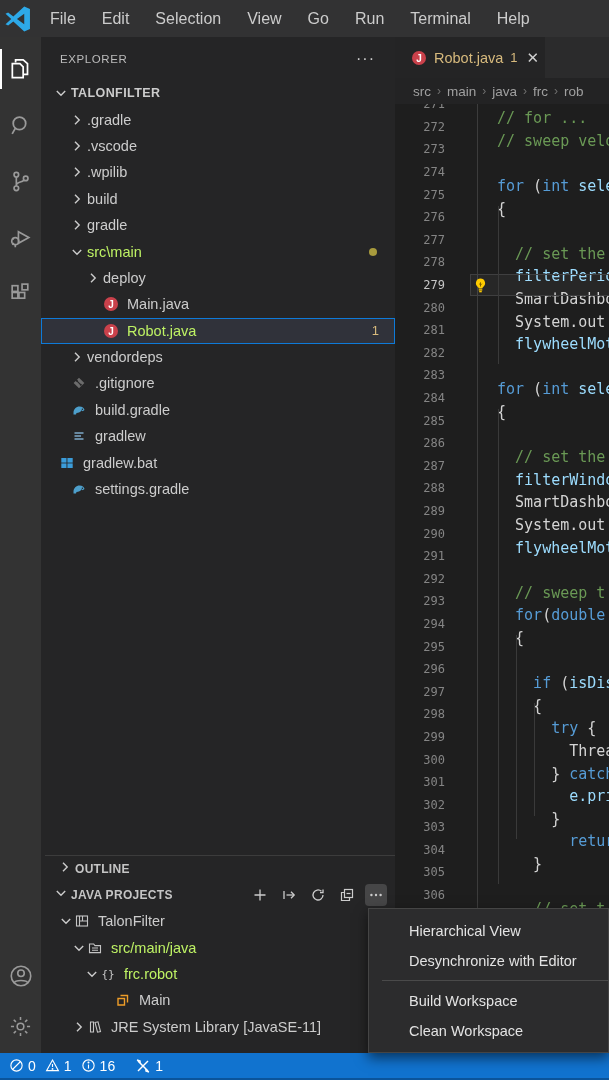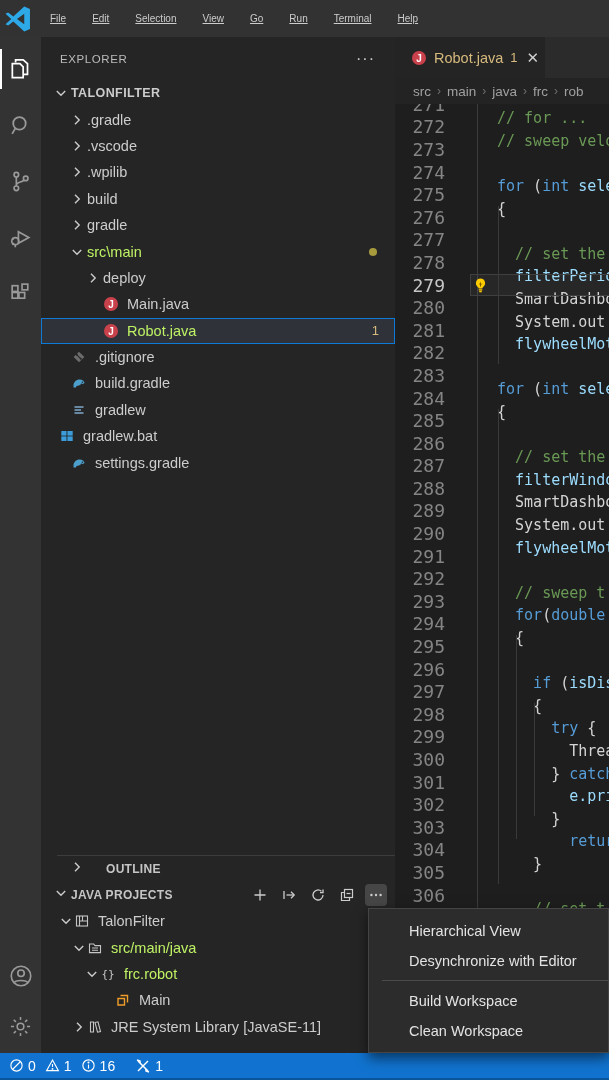--- a/index.html
+++ b/index.html
@@ -4,21 +4,21 @@
 <style>
   * { margin:0; padding:0; box-sizing:border-box; }
   html,body { width:609px; height:1080px; overflow:hidden; background:#1e1e1e;
     font-family:"Liberation Sans", sans-serif; -webkit-font-smoothing:antialiased; }
 
   
   #titlebar { position:absolute; left:0; top:0; width:609px; height:37px;
     background:#323233; display:flex; align-items:center; }
   #vscode-logo { width:26px; height:26px; margin-left:5px; flex:0 0 auto; }
   #menubar { display:flex; margin-left:6px; }
-  .menu-item { color:#cccccc; font-size:10px; padding:0 13px; line-height:37px; cursor:default;text-decoration:underline; }
+  .menu-item { color:#cccccc; font-size:16px; padding:0 13px; line-height:37px; cursor:default; }
 
   
   #activitybar { position:absolute; left:0; top:37px; width:41px; height:1016px;
     background:#333333; display:flex; flex-direction:column; }
   .act-icon { width:41px; height:48px; display:flex; align-items:center; justify-content:center;
     color:#9a9a9a; position:relative; margin-top:8px; }
   .act-icon.active { color:#ffffff; }
   .act-icon.active::before { content:""; position:absolute; left:0; top:4px; bottom:4px; width:2px; background:#ffffff; }
   #activity-bottom { margin-top:auto; display:flex; flex-direction:column; margin-bottom:4px; }
 
@@ -32,22 +32,22 @@
     white-space:nowrap; cursor:default; }
   .tree-row .chev { width:16px; height:16px; flex:0 0 16px; color:#cccccc; display:flex; align-items:center; justify-content:center; }
   .tree-row .ficon { width:16px; height:16px; flex:0 0 16px; margin-right:6px; display:flex; align-items:center; justify-content:center; }
   .tree-row .lbl { margin-left:2px; }
   .tree-row.bold .lbl { font-weight:bold; font-size:12.5px; letter-spacing:.4px; }
   .tree-row.modified .lbl { color:#bef264; }
   .tree-row.selected { background:#30323a; outline:1px solid #0e7ad8; outline-offset:-1px; }
   .tree-row .dot { position:absolute; right:18px; top:50%; margin-top:-4px; width:8px; height:8px;
     border-radius:50%; background:#a89b3d; }
   .tree-row .badge { position:absolute; right:16px; color:#d7ba7d; font-size:13px; }
-  #outline-row { position:absolute; left:16px; top:818px; width:354px; height:26px; border-top:1px solid #3c3c3c;
-    display:flex; align-items:center;gap:19px; }
+  #outline-row { position:absolute; left:4px; top:818px; width:354px; height:26px; border-top:1px solid #3c3c3c;
+    display:flex; align-items:center; }
   #outline-row .chev { width:16px; margin-left:12px; color:#cccccc; }
   #outline-title, #jp-title { font-size:12px; font-weight:bold; color:#c5c5c5; letter-spacing:.3px; margin-left:2px; }
   #jp-header { position:absolute; left:0; top:844px; width:354px; height:27px; display:flex; align-items:center; }
   #jp-header .chev { width:16px; margin-left:12px; color:#cccccc; }
   #jp-actions { margin-left:auto; display:flex; align-items:center; gap:7px; margin-right:8px; }
   .jp-act { width:22px; height:22px; display:flex; align-items:center; justify-content:center; color:#cccccc; border-radius:4px; }
   .jp-act.active { background:#464647; }
   #jp-tree { position:absolute; left:0; top:871px; width:354px; }
 
   
@@ -59,21 +59,21 @@
   #tab-label { color:#d7ba7d; font-size:14.5px; margin-left:7px; }
   #tab-badge { color:#d7ba7d; font-size:13px; margin-left:7px; }
   #tab-close { color:#d0d0d0; font-size:15px; margin-left:9px; }
   #breadcrumb { position:absolute; left:0; top:41px; width:214px; height:26px; background:#232324;
     display:flex; align-items:center; font-size:13.5px; color:#a0a0a0; padding-left:18px; white-space:nowrap; }
   .bc-sep { color:#6f6f6f; margin:0 6px; font-size:12px; }
   #code { position:absolute; left:0; top:67px; width:214px; height:949px; overflow:hidden; }
   #code-lines { position:absolute; left:0; top:-11px; width:400px; }
   .code-line { height:22.6px; display:flex; align-items:center; font-family:"DejaVu Sans Mono", monospace;
     font-size:15px; white-space:pre; position:relative; }
-  .code-line .ln { width:50px; text-align:right; color:#858585; font-size:18px; flex:0 0 50px; }
+  .code-line .ln { width:50px; text-align:right; color:#858585; font-size:12px; flex:0 0 50px; }
   .code-line.cur .ln { color:#c6c6c6; }
   .code-line .src { margin-left:52px;margin-top:28px; }
   .code-line.cur::after { content:""; position:absolute; left:75px; right:-180px; top:0; bottom:0;
     background:rgba(255,255,255,.045); border:1px solid #3f3f40; pointer-events:none; }
   .tk-k { color:#569cd6; } .tk-c { color:#6a9955; } .tk-v { color:#9cdcfe; } .tk-p { color:#d4d4d4; }
   #gutter-line { position:absolute; left:82px; top:0; bottom:0; width:1px; background:#3c3c3c; }
   .iguide { position:absolute; width:1px; background:#3a3a3a; }
   #bulb { position:absolute; left:77px; width:17px; height:17px; }
 
   
@@ -247,20 +247,28 @@
       </div>
       <div class="tree-row modified selected" style="padding-left: 60px;">
         <span class="ficon" style="margin-left: 2px;">
           <svg width="16" height="16" viewBox="0 0 16 16">
             <circle cx="8" cy="8" r="7" fill="#c9414b"></circle>
             <text x="8" y="11.6" font-size="10" font-weight="bold" fill="#fff" text-anchor="middle" font-family="Liberation Sans,sans-serif">J</text>
           </svg>
         </span>
         <span class="lbl">Robot.java</span>
         <span class="badge">1</span>
+      </div>
+      <div class="tree-row" style="padding-left: 28px;">
+        <span class="chev">
+          <svg width="16" height="16" viewBox="0 0 16 16" fill="none" stroke="currentColor" stroke-width="1.4">
+            <path d="M6 3.8 10.2 8 6 12.2"></path>
+          </svg>
+        </span>
+        <span class="lbl">vendordeps</span>
       </div>
       <div class="tree-row" style="padding-left: 28px;">
         <span class="ficon" style="margin-left: 2px;">
           <svg width="16" height="16" viewBox="0 0 16 16">
             <rect x="4.2" y="4.2" width="7.6" height="7.6" transform="rotate(45 8 8)" fill="#6c6c6c"></rect>
             <path d="M5.8 5.8l4 4" stroke="#252526" stroke-width="1.1"></path>
             <circle cx="5.8" cy="5.8" r="1" fill="#252526"></circle>
             <circle cx="9.8" cy="9.8" r="1" fill="#252526"></circle>
           </svg>
         </span>

